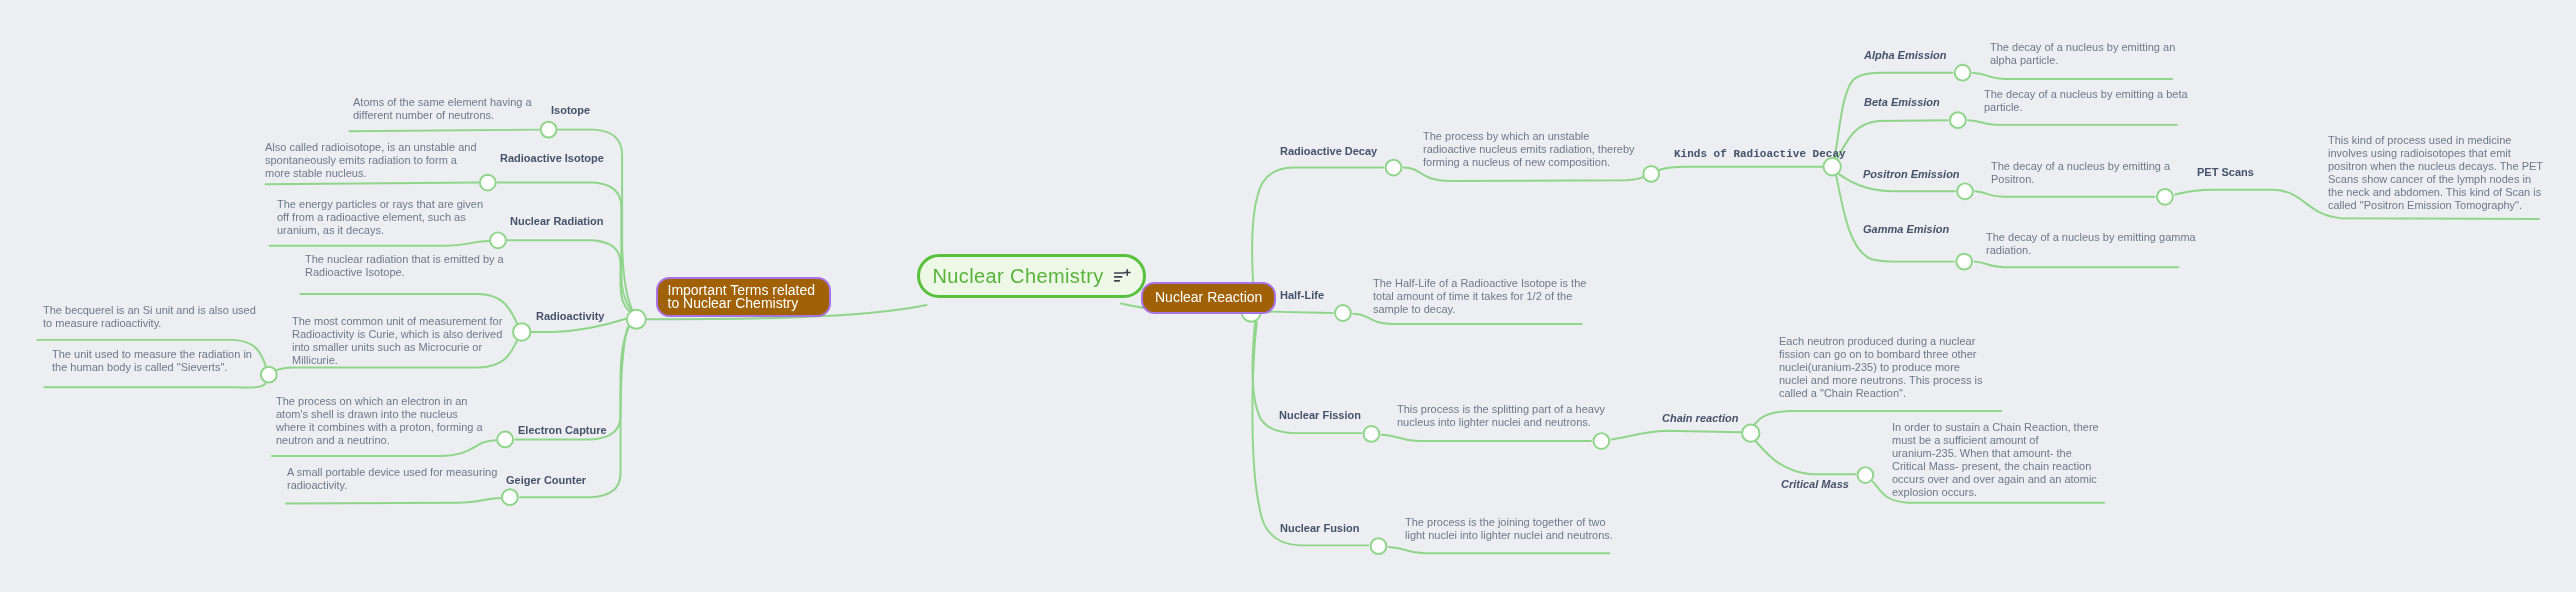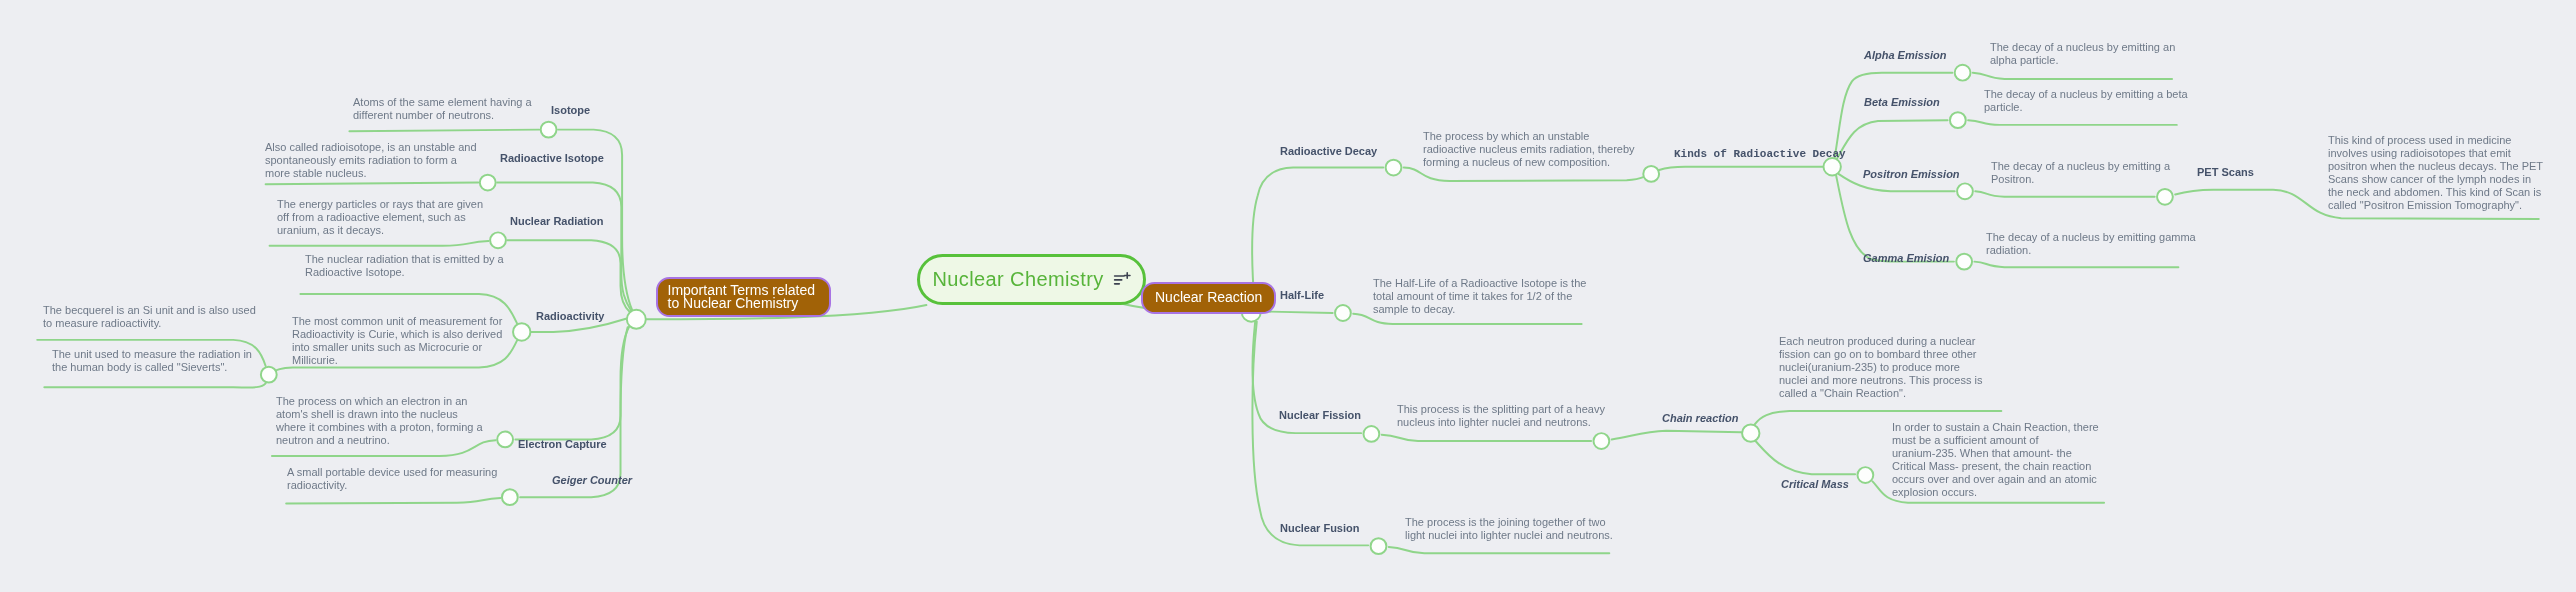--- a/index.html
+++ b/index.html
@@ -5,21 +5,21 @@
   html,body{margin:0;padding:0;background:#edeef2;}
   #canvas{position:relative;width:2576px;height:592px;background:#edeef2;overflow:hidden;
           font-family:"Liberation Sans",sans-serif;}
   #wires{position:absolute;left:0;top:0;z-index:1;}
   .lbl{position:absolute;z-index:3;font-size:11px;font-weight:700;color:#45526a;white-space:nowrap;}
   .lbl.it{font-style:italic;}
   .desc{position:absolute;z-index:3;font-size:11px;color:#6e7988;line-height:13px;white-space:pre-line;}
   .pill{position:absolute;z-index:4;background:#a16207;border:2.4px solid #a873e3;border-radius:13.4px;
         color:#fff;font-size:14px;line-height:13.4px;display:flex;align-items:center;justify-content:center;
         text-align:left;box-sizing:border-box;}
-  #root-pill{position:absolute;z-index:4;left:917px;top:254px;width:229px;height:51px;
+  #root-pill{position:absolute;z-index:4;left:917px;top:254px;width:229px;height:44px;
         background:#eef8e6;border:3.2px solid #57c13b;border-radius:28.5px;box-sizing:border-box;
         display:flex;align-items:center;justify-content:center;gap:9.5px;}
   #root-pill .title{color:#57b43a;font-size:20px;font-weight:500;letter-spacing:0.4px;white-space:nowrap;}
   #left-pill{left:656px;top:277px;width:175px;height:40px;padding:4.7px 9.5px;}
   #right-pill{left:1141px;top:282px;height:32px;padding:4px 12px;white-space:nowrap;}
 </style>
 </head>
 <body>
 
 <div id="canvas">
@@ -139,27 +139,27 @@
 Radioactive Isotope.</div>
   <div class="desc" style="left:292px;top:315px;">The most common unit of measurement for
 Radioactivity is Curie, which is also derived
 into smaller units such as Microcurie or
 Millicurie.</div>
   <div class="desc" style="left:43px;top:304px;">The becquerel is an Si unit and is also used
 to measure radioactivity.</div>
   <div class="desc" style="left:52px;top:348px;">The unit used to measure the radiation in
 the human body is called "Sieverts".</div>
 
-  <div class="lbl" style="left:518px;top:438px;">Electron Capture</div>
+  <div class="lbl" style="left:518px;top:424px;">Electron Capture</div>
   <div class="desc" style="left:276px;top:395px;">The process on which an electron in an
 atom's shell is drawn into the nucleus
 where it combines with a proton, forming a
 neutron and a neutrino.</div>
 
-  <div class="lbl" style="left:552px;top:474px;font-style:italic;">Geiger Counter</div>
+  <div class="lbl" style="left:506px;top:474px;">Geiger Counter</div>
   <div class="desc" style="left:287px;top:466px;">A small portable device used for measuring
 radioactivity.</div>
 
   <div class="lbl" style="left:1280px;top:145px;">Radioactive Decay</div>
   <div class="desc" style="left:1423px;top:130px;">The process by which an unstable
 radioactive nucleus emits radiation, thereby
 forming a nucleus of new composition.</div>
   <div class="lbl" style="left:1674px;top:148px;font-family:Liberation Mono, monospace;">Kinds of Radioactive Decay</div>
 
   <div class="lbl it" style="left:1864px;top:49px;">Alpha Emission</div>
@@ -174,21 +174,21 @@
   <div class="desc" style="left:1991px;top:160px;">The decay of a nucleus by emitting a
 Positron.</div>
   <div class="lbl" style="left:2197px;top:166px;">PET Scans</div>
   <div class="desc" style="left:2328px;top:134px;">This kind of process used in medicine
 involves using radioisotopes that emit
 positron when the nucleus decays.  The PET
 Scans show cancer of the lymph nodes in
 the neck and abdomen. This kind of Scan is
 called "Positron Emission Tomography".</div>
 
-  <div class="lbl it" style="left:1863px;top:252px;">Gamma Emision</div>
+  <div class="lbl it" style="left:1863px;top:223px;">Gamma Emision</div>
   <div class="desc" style="left:1986px;top:231px;">The decay of a nucleus by emitting gamma
 radiation.</div>
 
   <div class="lbl" style="left:1280px;top:289px;">Half-Life</div>
   <div class="desc" style="left:1373px;top:277px;">The Half-Life of a Radioactive Isotope is the
 total amount of time it takes for 1/2 of the
 sample to decay.</div>
 
   <div class="lbl" style="left:1279px;top:409px;">Nuclear Fission</div>
   <div class="desc" style="left:1397px;top:403px;">This process is the splitting part of a heavy

